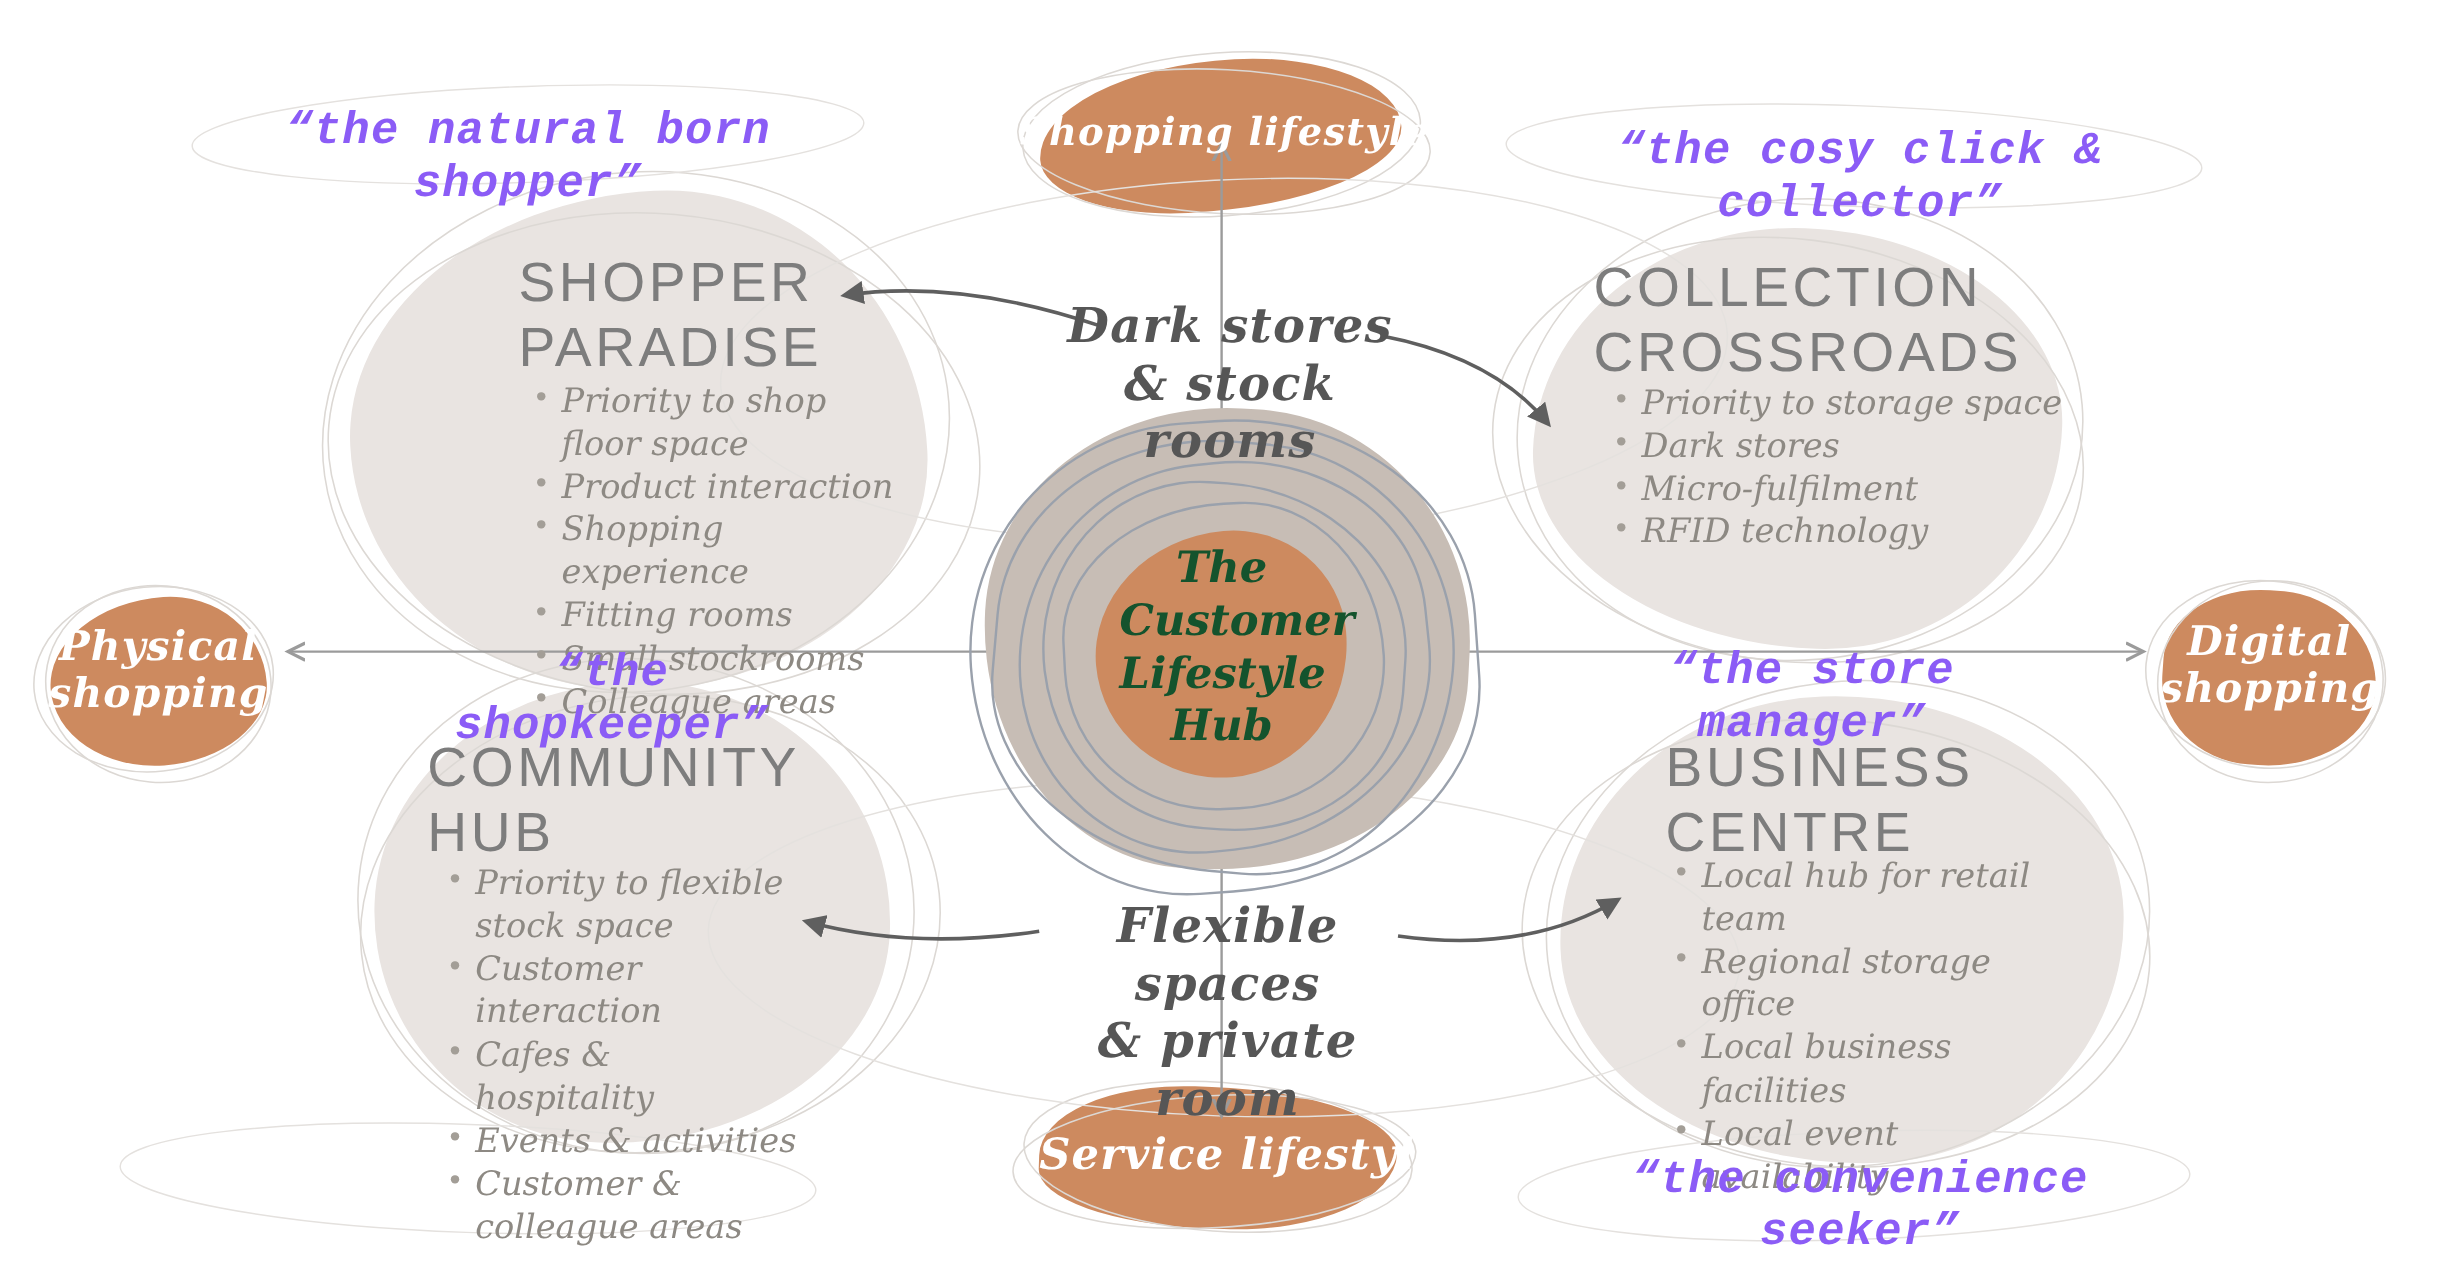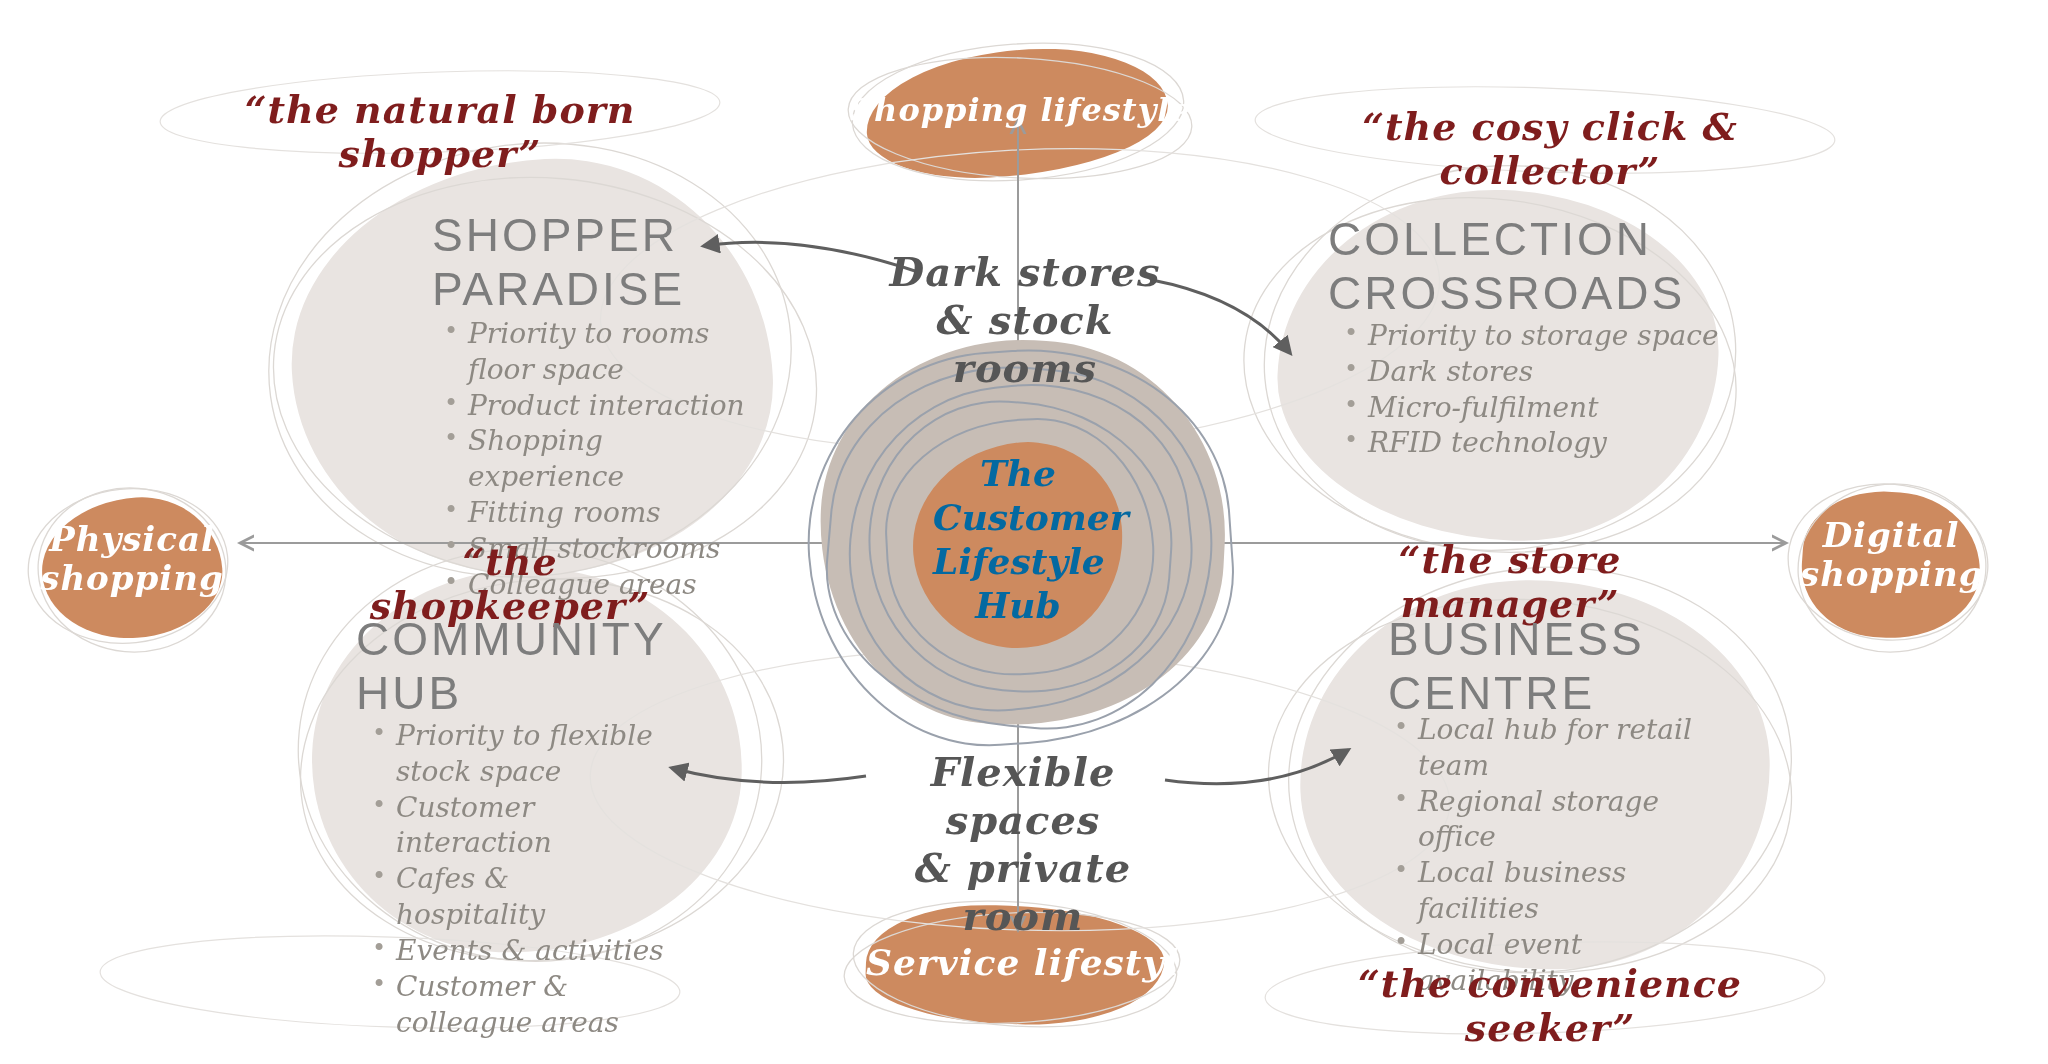--- a/index.html
+++ b/index.html
@@ -8,22 +8,22 @@
     overflow:hidden;font-family:"DejaVu Serif",serif;
   }
   .blob{position:absolute;z-index:1;}
   .beige{background:#e9e4e1;}
   .orange{background:#cd8a5f;}
   svg.overlay{position:absolute;left:0;top:0;z-index:2;}
   .center-group{position:absolute;z-index:3;}
   .ring{position:absolute;border:2px solid #9aa1ac;background:transparent;}
   .txt{position:absolute;z-index:4;}
   .quote{
-    font-style:italic;font-weight:bold;color:#7f1d1d;
-    font-size:38px;letter-spacing:1px;text-align:center;line-height:1.15;
+    font-style:italic;font-weight:bold;color:#8b5cf6;
+    font-size:38px;letter-spacing:1px;text-align:center;line-height:1.15;font-family:Liberation Mono, monospace;
   }
   .q-title{
     font-family:"Liberation Sans",sans-serif;font-weight:500;
     color:#7d7d7d;font-size:46px;letter-spacing:3px;line-height:1.18;
   }
   ul.bullets{list-style:none;margin:0;padding:0;}
   ul.bullets li{
     position:relative;padding-left:30px;font-style:italic;
     color:#8d8983;font-size:28px;line-height:1.28;
   }
@@ -32,21 +32,21 @@
   }
   .annotation{
     font-style:italic;font-weight:bold;color:#565656;font-size:40px;
     text-align:center;line-height:1.2;white-space:pre-line;letter-spacing:1px;
   }
   .blob-label{
     font-style:italic;font-weight:bold;color:#ffffff;text-align:center;
     line-height:1.15;letter-spacing:1px;
   }
   .center-title{
-    font-style:italic;font-weight:bold;color:#0369a1;font-size:36px;
+    font-style:italic;font-weight:bold;color:#14532d;font-size:36px;
     text-align:center;line-height:1.22;
   }
 </style>
 </head>
 <body>
 
 <div id="canvas">
 
   <div class="blob beige" style="left:292px;top:160px;width:480px;height:415px;border-radius:55% 45% 50% 50% / 48% 55% 45% 52%;transform:rotate(-3deg);"></div>
   <div class="blob beige" style="left:1278px;top:190px;width:440px;height:350px;border-radius:50% 50% 45% 55% / 55% 45% 55% 45%;transform:rotate(2deg);"></div>
@@ -128,21 +128,21 @@
   <div class="txt blob-label" style="left:1800px;top:516px;width:182px;font-size:34px;">Digital shopping</div>
 
   <div class="txt annotation" style="left:860px;top:248px;width:330px;">Dark stores
 &amp; stock rooms</div>
   <div class="txt annotation" style="left:848px;top:748px;width:350px;">Flexible spaces
 &amp; private room</div>
 
   <div class="txt quote" style="left:160px;top:88px;width:560px;">“the natural born shopper”</div>
   <div class="txt q-title" style="left:432px;top:208px;width:300px;">SHOPPER PARADISE</div>
   <ul class="bullets txt" style="left:438px;top:316px;width:312px;">
-    <li>Priority to rooms floor space</li>
+    <li>Priority to shop floor space</li>
     <li>Product interaction</li>
     <li>Shopping experience</li>
     <li>Fitting rooms</li>
     <li>Small stockrooms</li>
     <li>Colleague areas</li>
   </ul>
   <div class="txt quote" style="left:330px;top:540px;width:360px;">“the shopkeeper”</div>
 
   <div class="txt quote" style="left:1260px;top:105px;width:580px;">“the cosy click &amp; collector”</div>
   <div class="txt q-title" style="left:1328px;top:212px;width:380px;">COLLECTION CROSSROADS</div>

